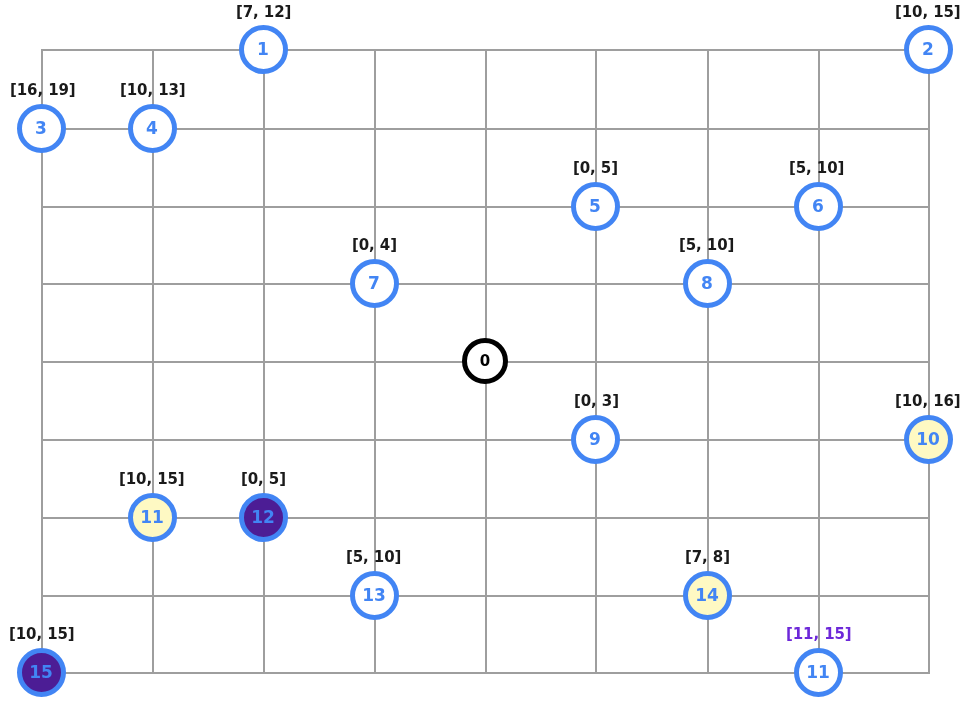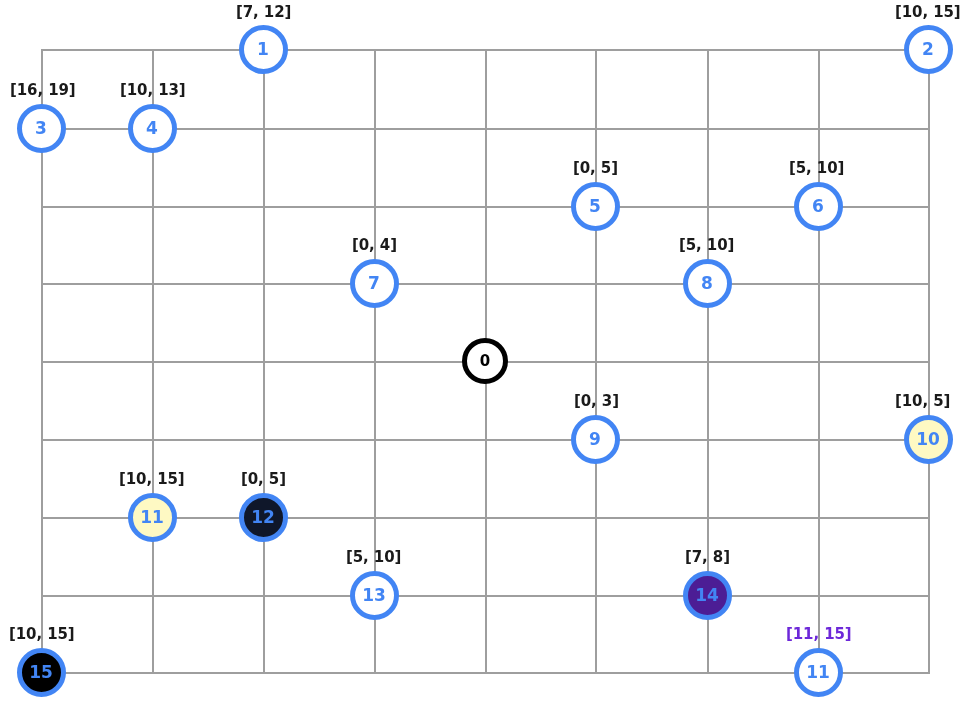--- a/index.html
+++ b/index.html
@@ -105,28 +105,28 @@
       <div class="tw-label" style="left: 573px; top: 159px; color: rgb(26, 26, 26);">[0, 5]</div>
       <div class="node customer" style="left: 570.5px; top: 181.5px; border-color: rgb(66, 133, 244); color: rgb(66, 133, 244); background: rgb(255, 255, 255);">5</div>
       <div class="tw-label" style="left: 789px; top: 159px; color: rgb(26, 26, 26);">[5, 10]</div>
       <div class="node customer" style="left: 793.5px; top: 181.5px; border-color: rgb(66, 133, 244); color: rgb(66, 133, 244); background: rgb(255, 255, 255);">6</div>
       <div class="tw-label" style="left: 352px; top: 236px; color: rgb(26, 26, 26);">[0, 4]</div>
       <div class="node customer" style="left: 349.5px; top: 258.5px; border-color: rgb(66, 133, 244); color: rgb(66, 133, 244); background: rgb(255, 255, 255);">7</div>
       <div class="tw-label" style="left: 679px; top: 236px; color: rgb(26, 26, 26);">[5, 10]</div>
       <div class="node customer" style="left: 682.5px; top: 258.5px; border-color: rgb(66, 133, 244); color: rgb(66, 133, 244); background: rgb(255, 255, 255);">8</div>
       <div class="tw-label" style="left: 574px; top: 392px; color: rgb(26, 26, 26);">[0, 3]</div>
       <div class="node customer" style="left: 570.5px; top: 414.5px; border-color: rgb(66, 133, 244); color: rgb(66, 133, 244); background: rgb(255, 255, 255);">9</div>
-      <div class="tw-label" style="left: 895px; top: 392px; color: rgb(26, 26, 26);">[10, 5]</div>
+      <div class="tw-label" style="left: 895px; top: 392px; color: rgb(26, 26, 26);">[10, 16]</div>
       <div class="node customer" style="left: 903.5px; top: 414.5px; border-color: rgb(66, 133, 244); color: rgb(66, 133, 244); background: #fef9c3;">10</div>
       <div class="tw-label" style="left: 119px; top: 470px; color: rgb(26, 26, 26);">[10, 15]</div>
       <div class="node customer" style="left: 127.5px; top: 492.5px; border-color: rgb(66, 133, 244); color: rgb(66, 133, 244); background: #fef9c3; text-align: center;">11</div>
       <div class="tw-label" style="left: 241px; top: 470px; color: rgb(26, 26, 26);">[0, 5]</div>
-      <div class="node customer" style="left: 238.5px; top: 492.5px; border-color: rgb(66, 133, 244); color: rgb(66, 133, 244); background: #0f172a;">12</div>
+      <div class="node customer" style="left: 238.5px; top: 492.5px; border-color: rgb(66, 133, 244); color: rgb(66, 133, 244); background: #4c1d95;">12</div>
       <div class="tw-label" style="left: 346px; top: 548px; color: rgb(26, 26, 26);">[5, 10]</div>
       <div class="node customer" style="left: 349.5px; top: 570.5px; border-color: rgb(66, 133, 244); color: rgb(66, 133, 244); background: rgb(255, 255, 255);">13</div>
       <div class="tw-label" style="left: 685px; top: 548px; color: rgb(26, 26, 26); text-align: right;">[7, 8]</div>
-      <div class="node customer" style="left: 682.5px; top: 570.5px; border-color: rgb(66, 133, 244); color: rgb(66, 133, 244); background: #4c1d95;">14</div>
+      <div class="node customer" style="left: 682.5px; top: 570.5px; border-color: rgb(66, 133, 244); color: rgb(66, 133, 244); background: #fef9c3;">14</div>
       <div class="tw-label" style="left: 9px; top: 625px; color: rgb(26, 26, 26);">[10, 15]</div>
-      <div class="node customer" style="left: 16.5px; top: 647.5px; border-color: rgb(66, 133, 244); color: rgb(66, 133, 244); background: #000000;">15</div>
+      <div class="node customer" style="left: 16.5px; top: 647.5px; border-color: rgb(66, 133, 244); color: rgb(66, 133, 244); background: #4c1d95;">15</div>
       <div class="tw-label" style="left: 786px; top: 625px; color: #6d28d9;">[11, 15]</div>
       <div class="node customer" style="left: 793.5px; top: 647.5px; border-color: rgb(66, 133, 244); color: rgb(66, 133, 244); background: rgb(255, 255, 255);">11</div>
     </div>
 </div>
 
 </body></html>

